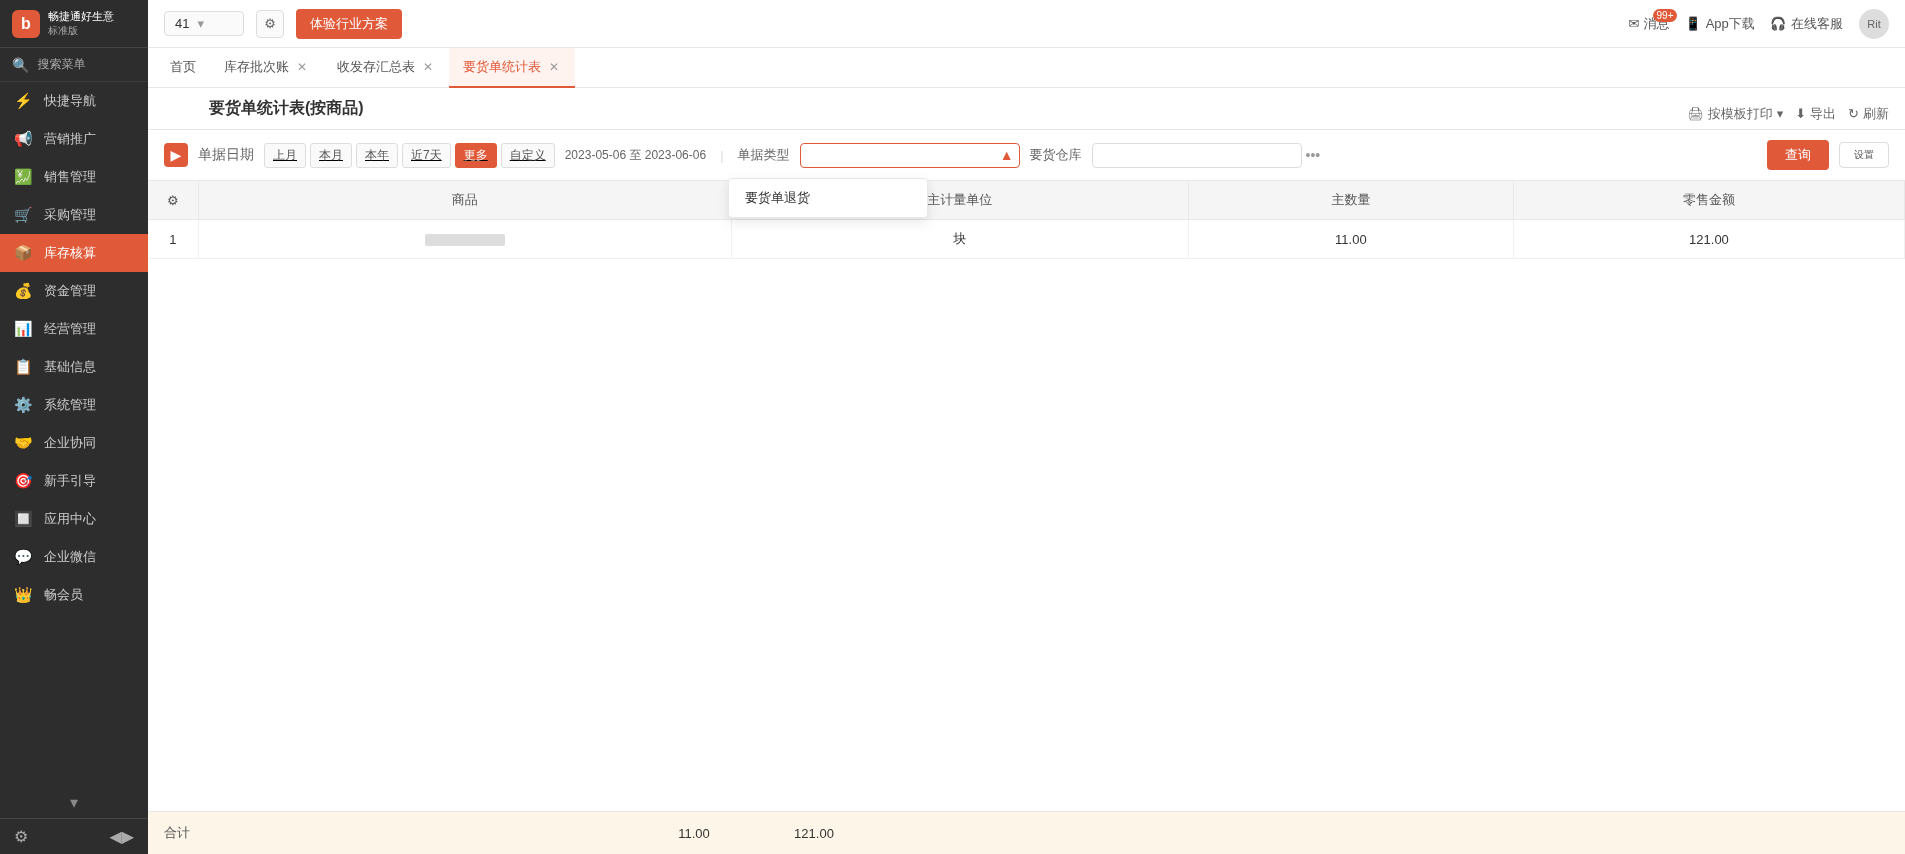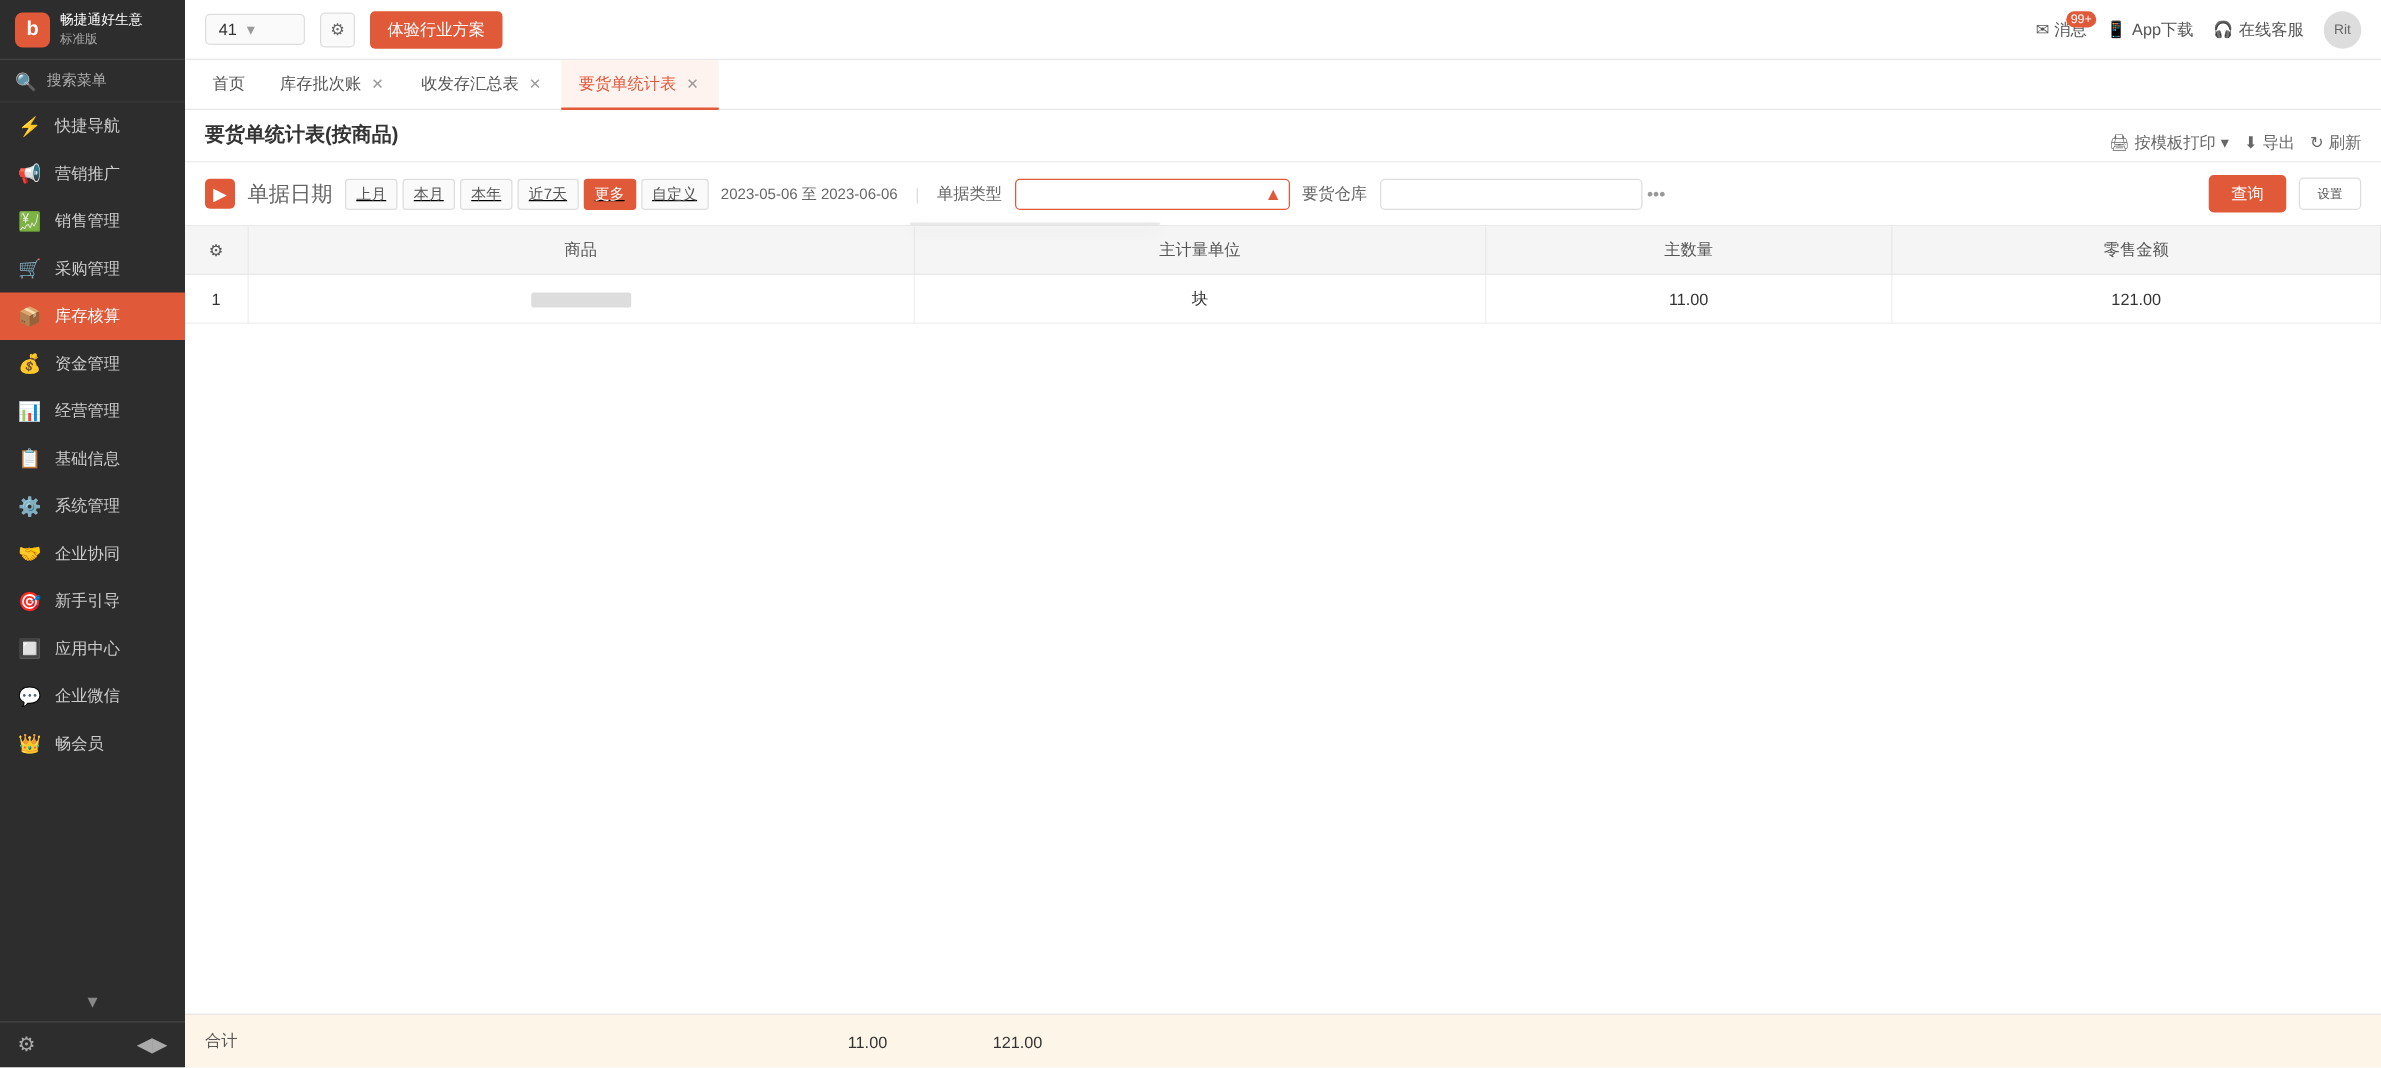--- a/index.html
+++ b/index.html
@@ -196,21 +196,21 @@
     }
     .page-header {
       background: #fff;
       padding: 10px 16px 0;
       display: flex;
       align-items: center;
       justify-content: space-between;
       border-bottom: 1px solid #e8e8e8;
       flex-shrink: 0;
     }
-    .page-title { font-size: 16px; font-weight: bold; color: #333; padding-bottom: 10px; }
+    .page-title { font-size: 16px; font-weight: bold; color: #333; padding-bottom: 10px; margin-left: 45px; }
     .page-header-actions { display: flex; align-items: center; gap: 12px; }
     .page-header-action { display: flex; align-items: center; gap: 4px; color: #666; cursor: pointer; font-size: 13px; }
 
     
     .filter-bar {
       background: #fff;
       padding: 10px 16px;
       display: flex;
       align-items: center;
       gap: 10px;
@@ -225,21 +225,21 @@
       color: #fff;
       border: none;
       border-radius: 4px;
       cursor: pointer;
       display: flex;
       align-items: center;
       justify-content: center;
       font-size: 14px;
       flex-shrink: 0;
     }
-    .filter-label { color: #666; font-size: 17px; white-space: nowrap; }
+    .filter-label { color: #666; font-size: 14px; white-space: nowrap; }
     .date-btns { display: flex; align-items: center; gap: 4px; text-decoration: underline; }
     .date-btn {
       padding: 3px 8px;
       border: 1px solid #ddd;
       border-radius: 3px;
       background: #fafafa;
       color: #555;
       cursor: pointer;
       font-size: 12px;
     }
@@ -547,20 +547,21 @@
     <span class="filter-warehouse-label">要货仓库</span>
     <div style="position:relative;display:flex;align-items:center;">
       <input class="filter-warehouse-input" style="">
       <span class="filter-more-btn">•••</span>
     </div>
 
     <button class="query-btn">查询</button>
     <button class="set-btn">设置</button>
 
     <div class="dropdown-overlay" id="type-dropdown">
+        <div class="dropdown-item">要货单退货</div>
       </div>
   </div>
 
   <div class="table-wrap">
     <table>
       <thead id="table-head">
           <tr>
             <th><span>⚙</span></th>
             <th>商品</th>
             <th>主计量单位</th>

